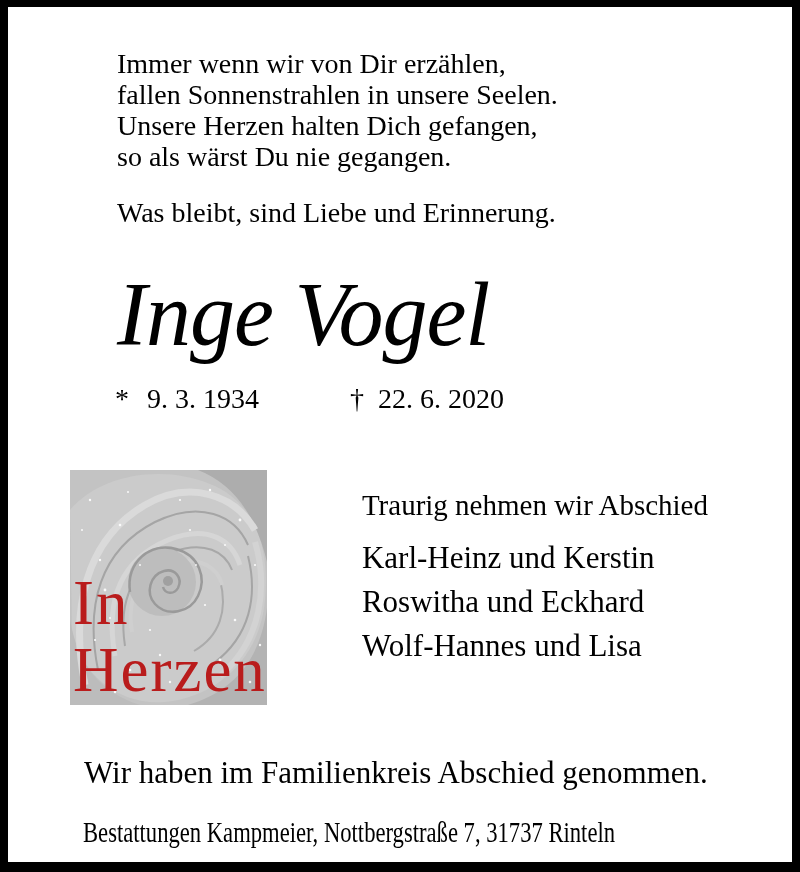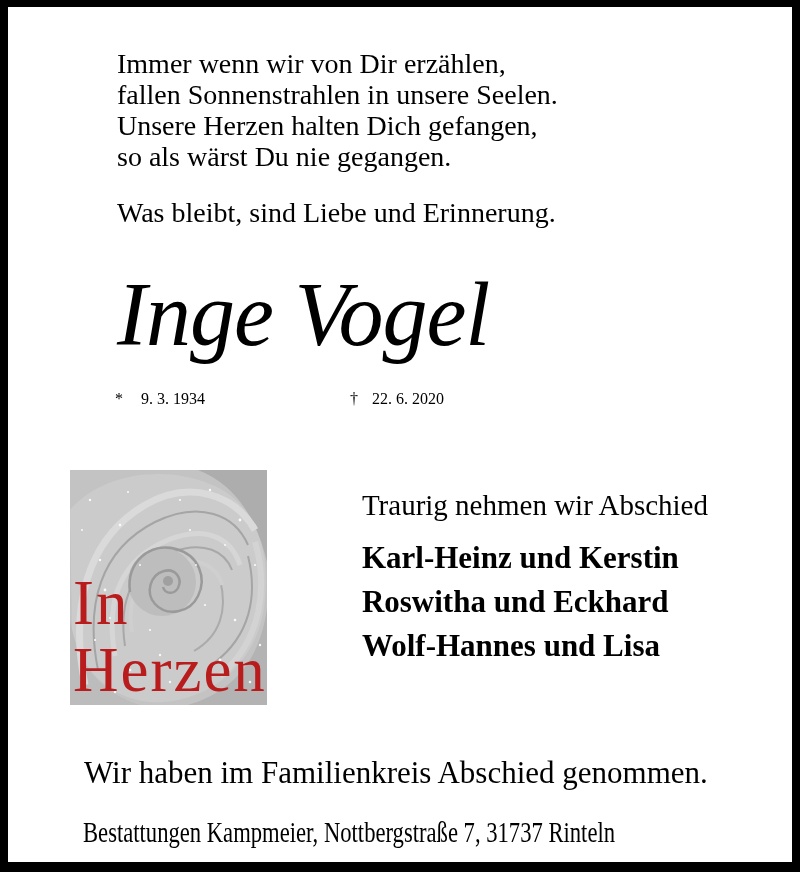--- a/index.html
+++ b/index.html
@@ -31,21 +31,21 @@
   .deceased-name{
     left:115px;top:268px;
     margin:2px;
     font-size:90px;line-height:1;
     font-style:italic;font-weight:400;
     letter-spacing:-1px;
     white-space:nowrap;
   }
   .dates{
     top:382px;left:0;width:800px;height:40px;
-    font-size:16px;line-height:34px;
+    font-size:28px;line-height:34px;
   }
   .date-birth{position:absolute;left:115px;top:0;white-space:nowrap;}
   .date-death{position:absolute;left:350px;top:0;white-space:nowrap;text-align:right;}
   .date-symbol-birth{display:inline-block;margin-right:18px;}
   .date-symbol-death{display:inline-block;margin-right:14px;}
   .rose{
     left:70px;top:470px;width:197px;height:235px;
     margin:0;overflow:hidden;background:#c3c3c3;
   }
   .rose svg{display:block;}
@@ -60,21 +60,21 @@
     right:92px;top:489px;
     text-align:left;
   }
   .farewell-intro{
     font-size:29px;line-height:33px;
     white-space:nowrap;
   }
   .mourners{
     margin-top:14px;
     font-size:31px;line-height:44px;
-    font-weight:700;
+    font-weight:400;
     white-space:nowrap;
   }
   .closing-line{
     left:84px;top:756px;
     font-size:31px;line-height:34px;
     white-space:nowrap;
   }
   .funeral-home{
     left:83px;top:815px;
     font-size:29px;line-height:34px;

